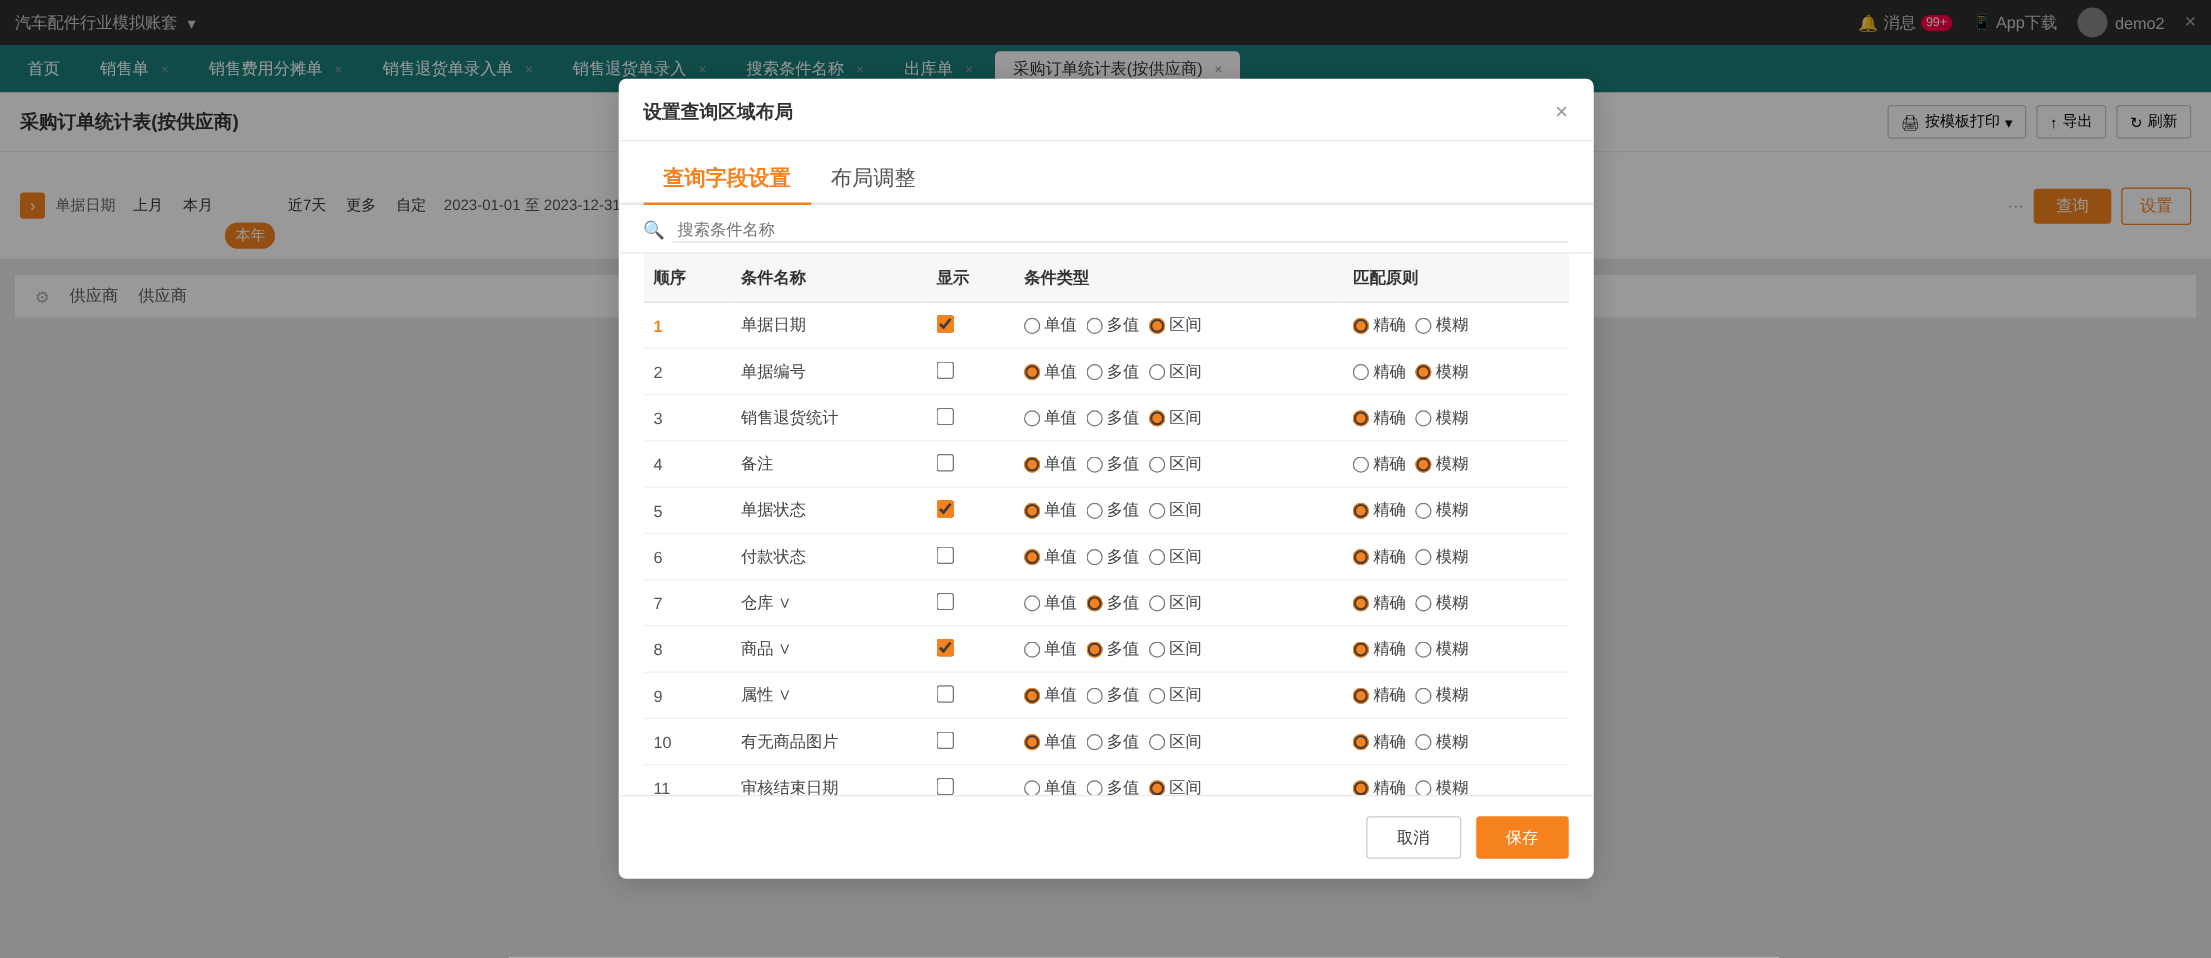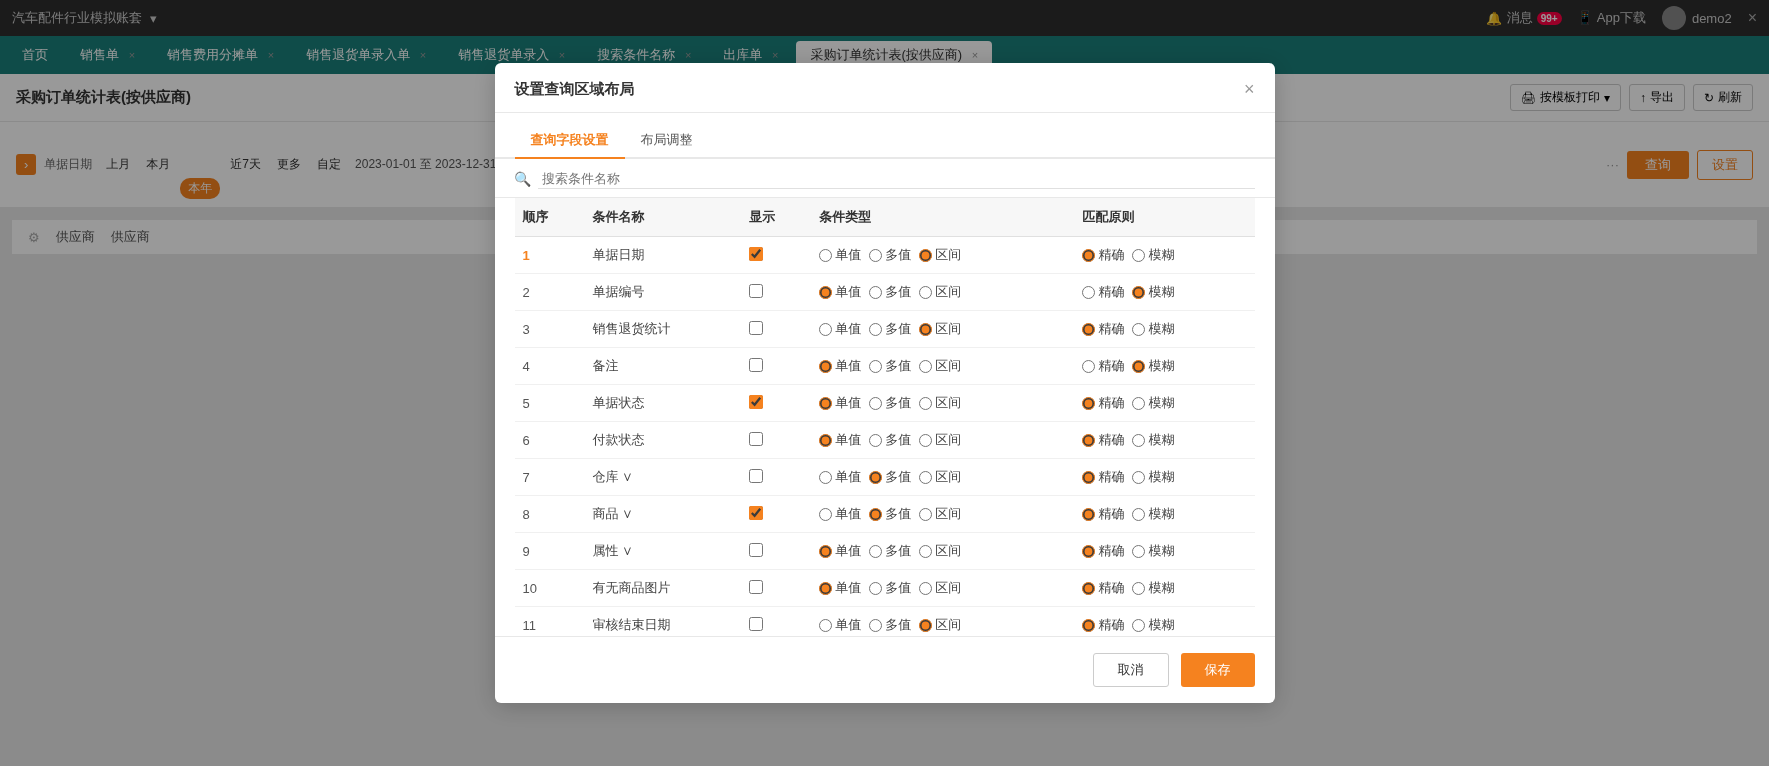--- a/index.html
+++ b/index.html
@@ -11,21 +11,21 @@
       height: 36px;
       display: flex;
       align-items: center;
       justify-content: space-between;
       padding: 0 12px;
       color: #ccc;
     }
     .top-bar-left { display: flex; align-items: center; gap: 8px; font-size: 13px; }
     .top-bar-right { display: flex; align-items: center; gap: 16px; font-size: 13px; }
     .top-bar-right .msg-badge { position: relative; display: inline-flex; align-items: center; gap: 4px; }
-    .badge-red { background: #f04; color: #fff; border-radius: 8px; font-size: 10px; padding: 1px 4px; font-weight: bold; }
+    .badge-red { background: #f04; color: #fff; border-radius: 8px; font-size: 10px; padding: 1px 4px; }
     .close-x { color: #aaa; cursor: pointer; font-size: 16px; }
     .avatar { width: 24px; height: 24px; background: #888; border-radius: 50%; display: inline-block; }
 
     
     .tab-bar {
       background: #1a7f7a;
       height: 38px;
       display: flex;
       align-items: center;
       padding: 0 8px;
@@ -119,21 +119,21 @@
     
     .modal-tabs {
       display: flex;
       gap: 0;
       padding: 10px 20px 0;
       border-bottom: 2px solid #e8e8e8;
     }
     .modal-tab {
       padding: 8px 16px;
       cursor: pointer;
-      font-size: 13px;
+      font-size: 17px;
       color: #555;
       border-bottom: 2px solid transparent;
       margin-bottom: -2px;
     }
     .modal-tab.active {
       color: #f5821f;
       border-bottom: 2px solid #f5821f;
       font-weight: bold;
     }
 

